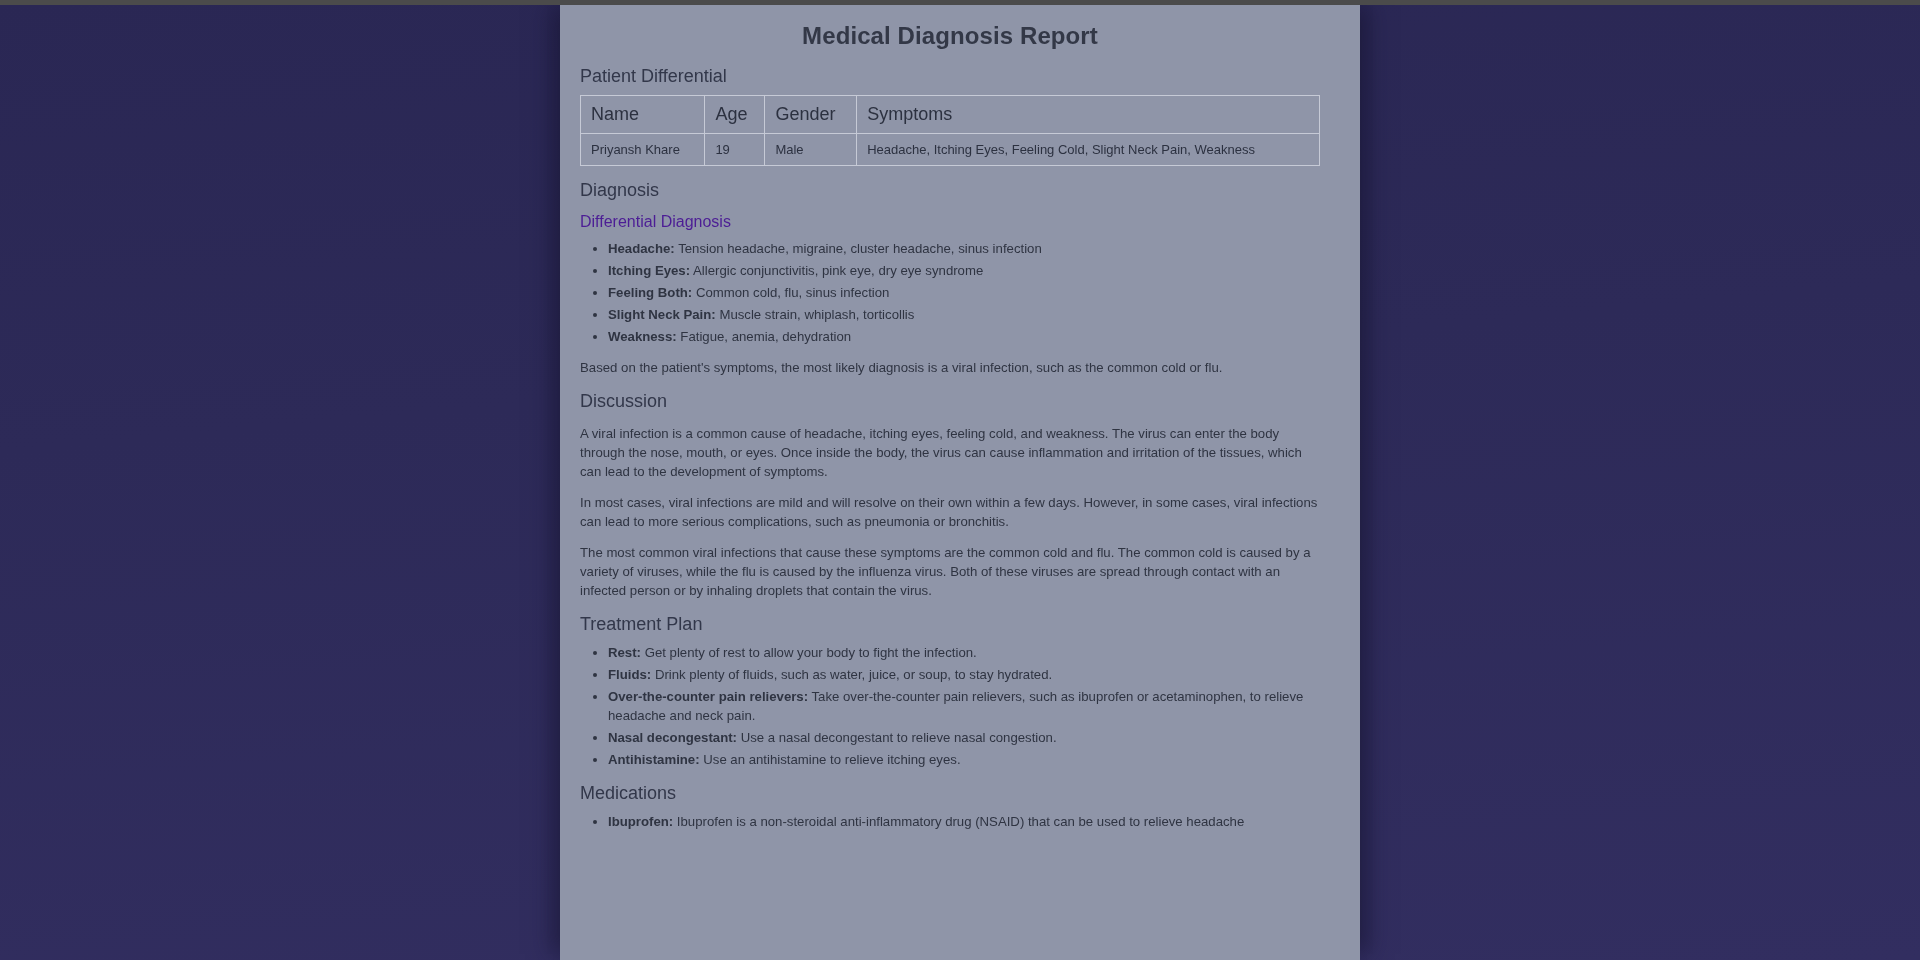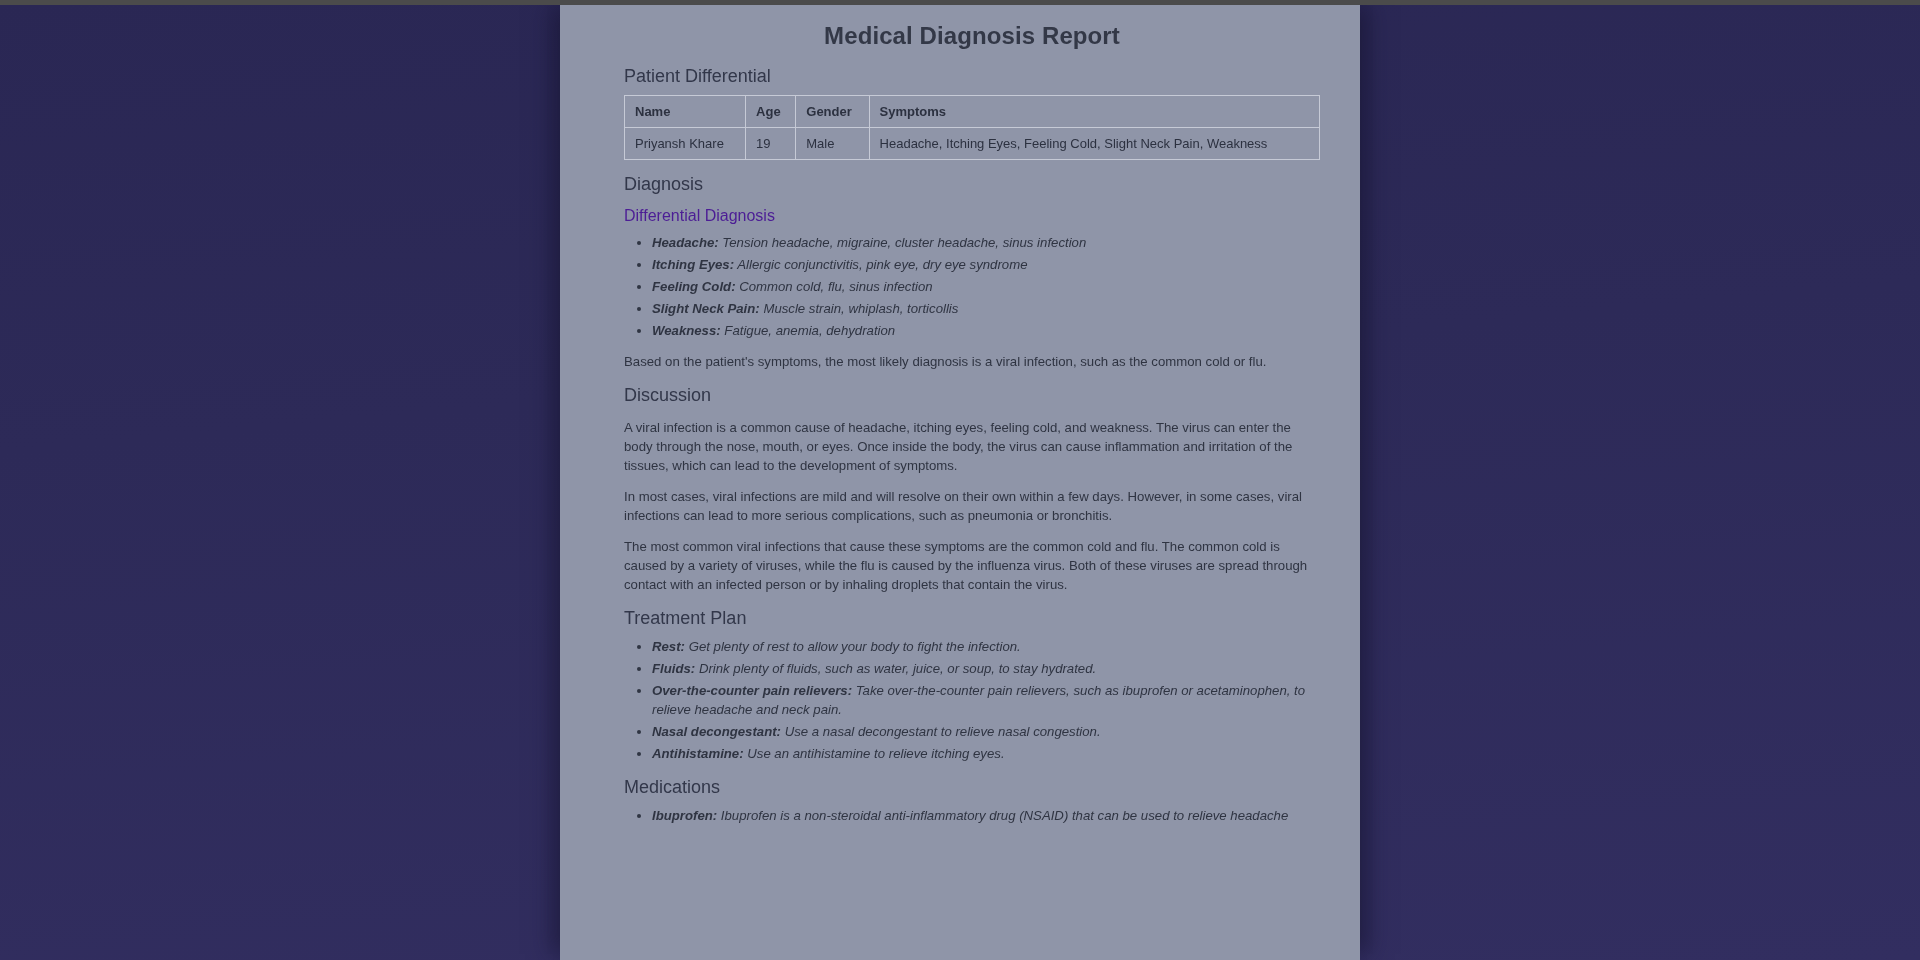--- a/index.html
+++ b/index.html
@@ -25,21 +25,21 @@
     position: absolute;
     top: 0;
     left: 560px;
     width: 800px;
     height: 960px;
     background: #8f95a8;
     box-shadow: -14px 0 22px -6px rgba(20,18,45,0.55), 14px 0 22px -6px rgba(20,18,45,0.55);
     overflow: hidden;
   }
   #page-inner {
-    padding: 12px 40px 0 64px;
+    padding: 12px 40px 0 20px;
     color: #2f3442;
   }
   h1.report-title {
     font-size: 24px;
     font-weight: bold;
     text-align: center;
     color: #333847;
     margin: 10px 0 16px 0;
     letter-spacing: 0.1px;
   }
@@ -62,38 +62,37 @@
     font-size: 13px;
   }
   table.patient-table th,
   table.patient-table td {
     border: 1px solid #c6cad6;
     padding: 8px 10px;
     text-align: left;
     color: #2c3140;
   }
   table.patient-table th {
-    font-weight: bold;
-    font-size: 13px;
+    font-weight: normal;
+    font-size: 18px;
   }
   table.patient-table td {
     font-weight: normal;
     font-size: 13px;
   }
   ul.bullets {
     margin: 8px 0 10px 0;
     padding-left: 28px;
     list-style-type: disc;
   }
   ul.bullets li {
     font-size: 13.2px;
     line-height: 19px;
     color: #2f3442;
     margin: 0 0 3px 0;
-    font-style: italic;
   }
   ul.bullets li b { font-weight: bold; }
   p.body-text {
     font-size: 13.2px;
     line-height: 19px;
     color: #2f3442;
     margin: 12px 0 12px 0;
   }
   .nowrap-bottom { margin-bottom: 0; }
 </style>
@@ -127,21 +126,21 @@
         </tr>
       </tbody>
     </table>
 
     <h2 class="section">Diagnosis</h2>
     <h3 class="subsection">Differential Diagnosis</h3>
 
     <ul class="bullets">
       <li><b>Headache:</b><span> Tension headache, migraine, cluster headache, sinus infection</span></li>
       <li><b>Itching Eyes:</b><span> Allergic conjunctivitis, pink eye, dry eye syndrome</span></li>
-      <li><b>Feeling Cold:</b><span> Common cold, flu, sinus infection</span></li>
+      <li><b>Feeling Both:</b><span> Common cold, flu, sinus infection</span></li>
       <li><b>Slight Neck Pain:</b><span> Muscle strain, whiplash, torticollis</span></li>
       <li><b>Weakness:</b><span> Fatigue, anemia, dehydration</span></li>
     </ul>
 
     <p class="body-text">Based on the patient's symptoms, the most likely diagnosis is a viral infection, such as the common cold or flu.</p>
 
     <h2 class="section">Discussion</h2>
     <p class="body-text">A viral infection is a common cause of headache, itching eyes, feeling cold, and weakness. The virus can enter the body through the nose, mouth, or eyes. Once inside the body, the virus can cause inflammation and irritation of the tissues, which can lead to the development of symptoms.</p>
     <p class="body-text">In most cases, viral infections are mild and will resolve on their own within a few days. However, in some cases, viral infections can lead to more serious complications, such as pneumonia or bronchitis.</p>
     <p class="body-text">The most common viral infections that cause these symptoms are the common cold and flu. The common cold is caused by a variety of viruses, while the flu is caused by the influenza virus. Both of these viruses are spread through contact with an infected person or by inhaling droplets that contain the virus.</p>

